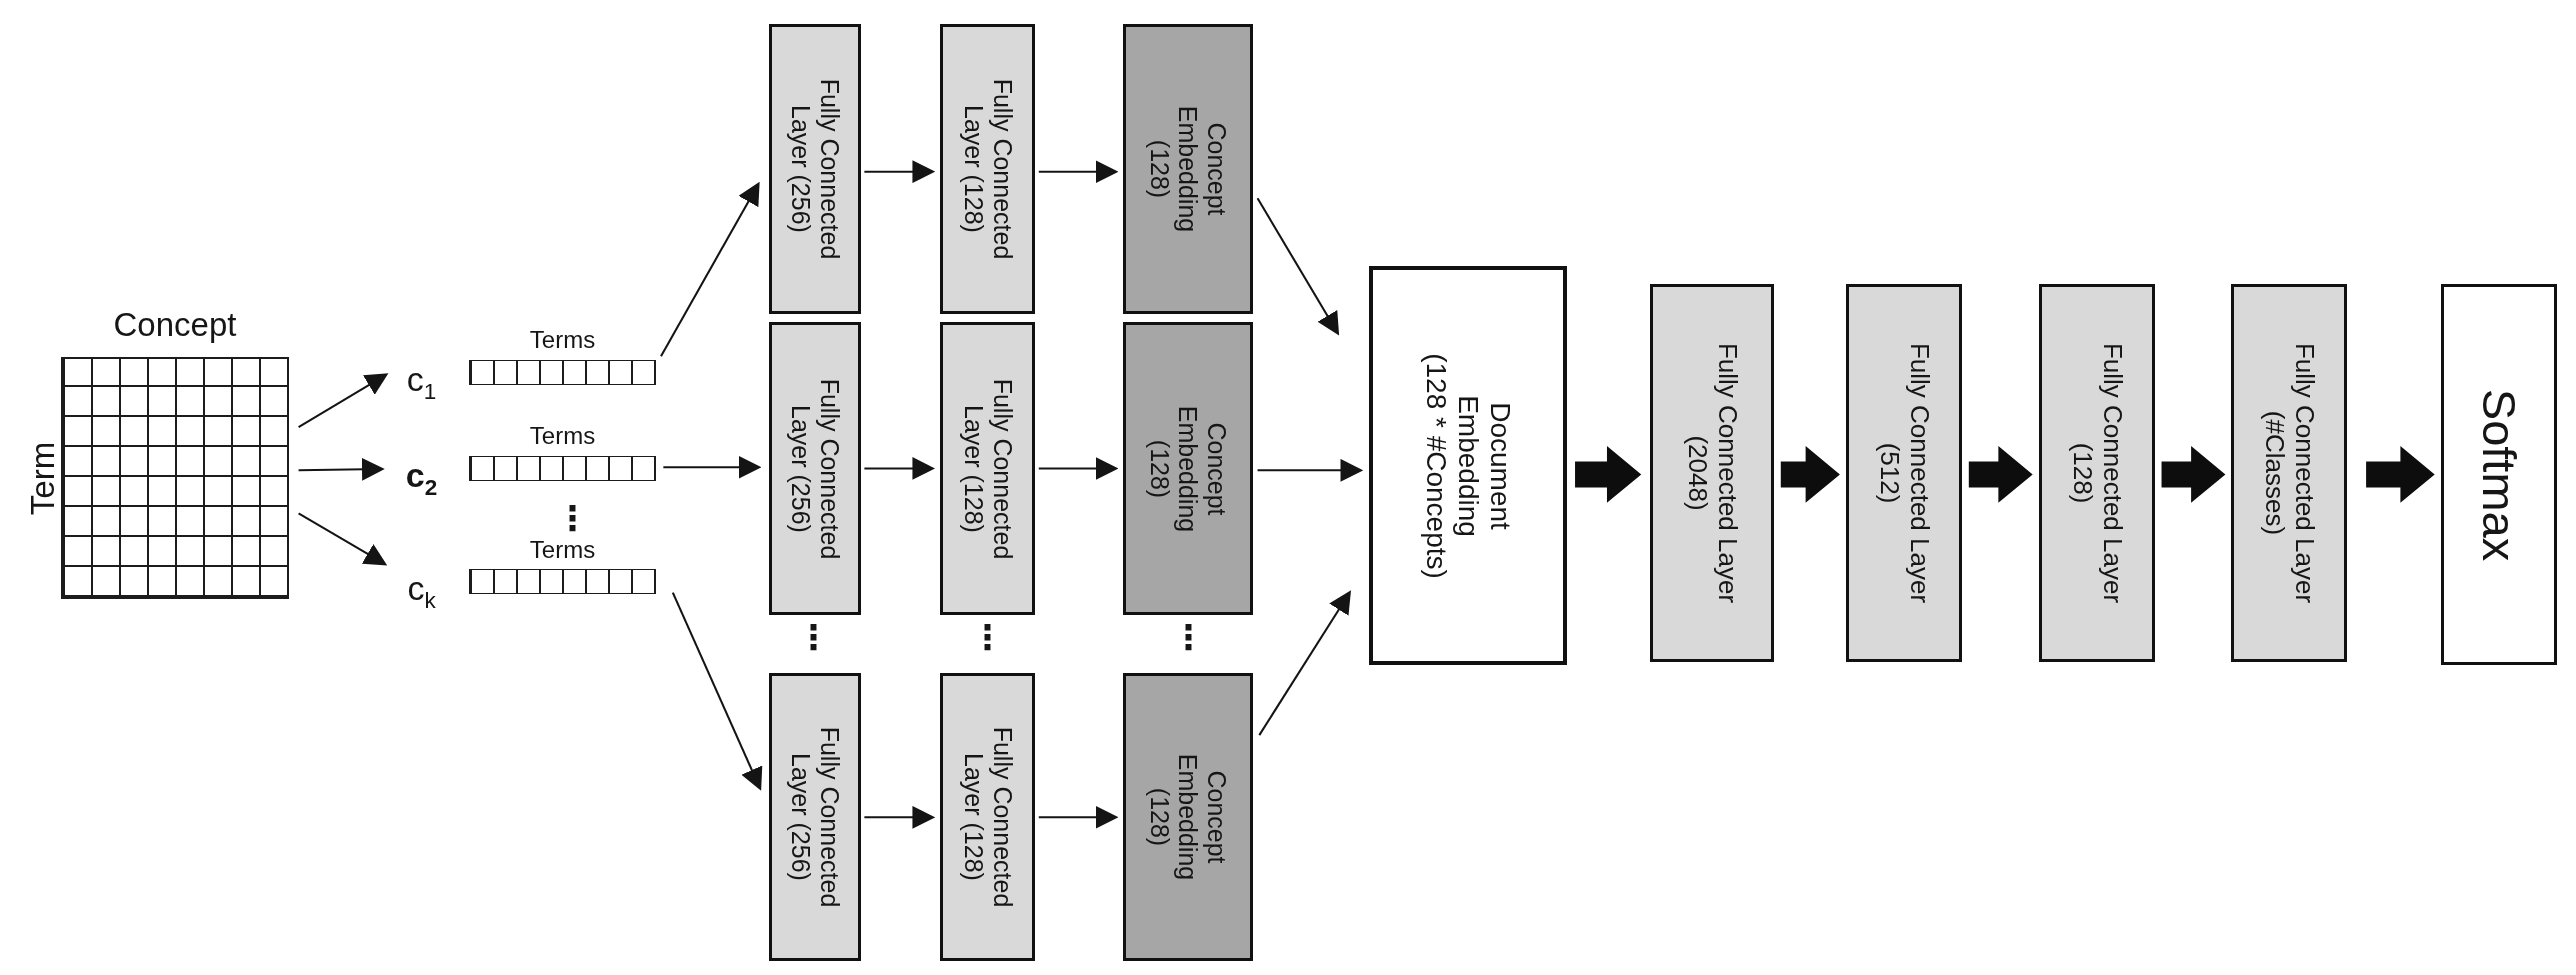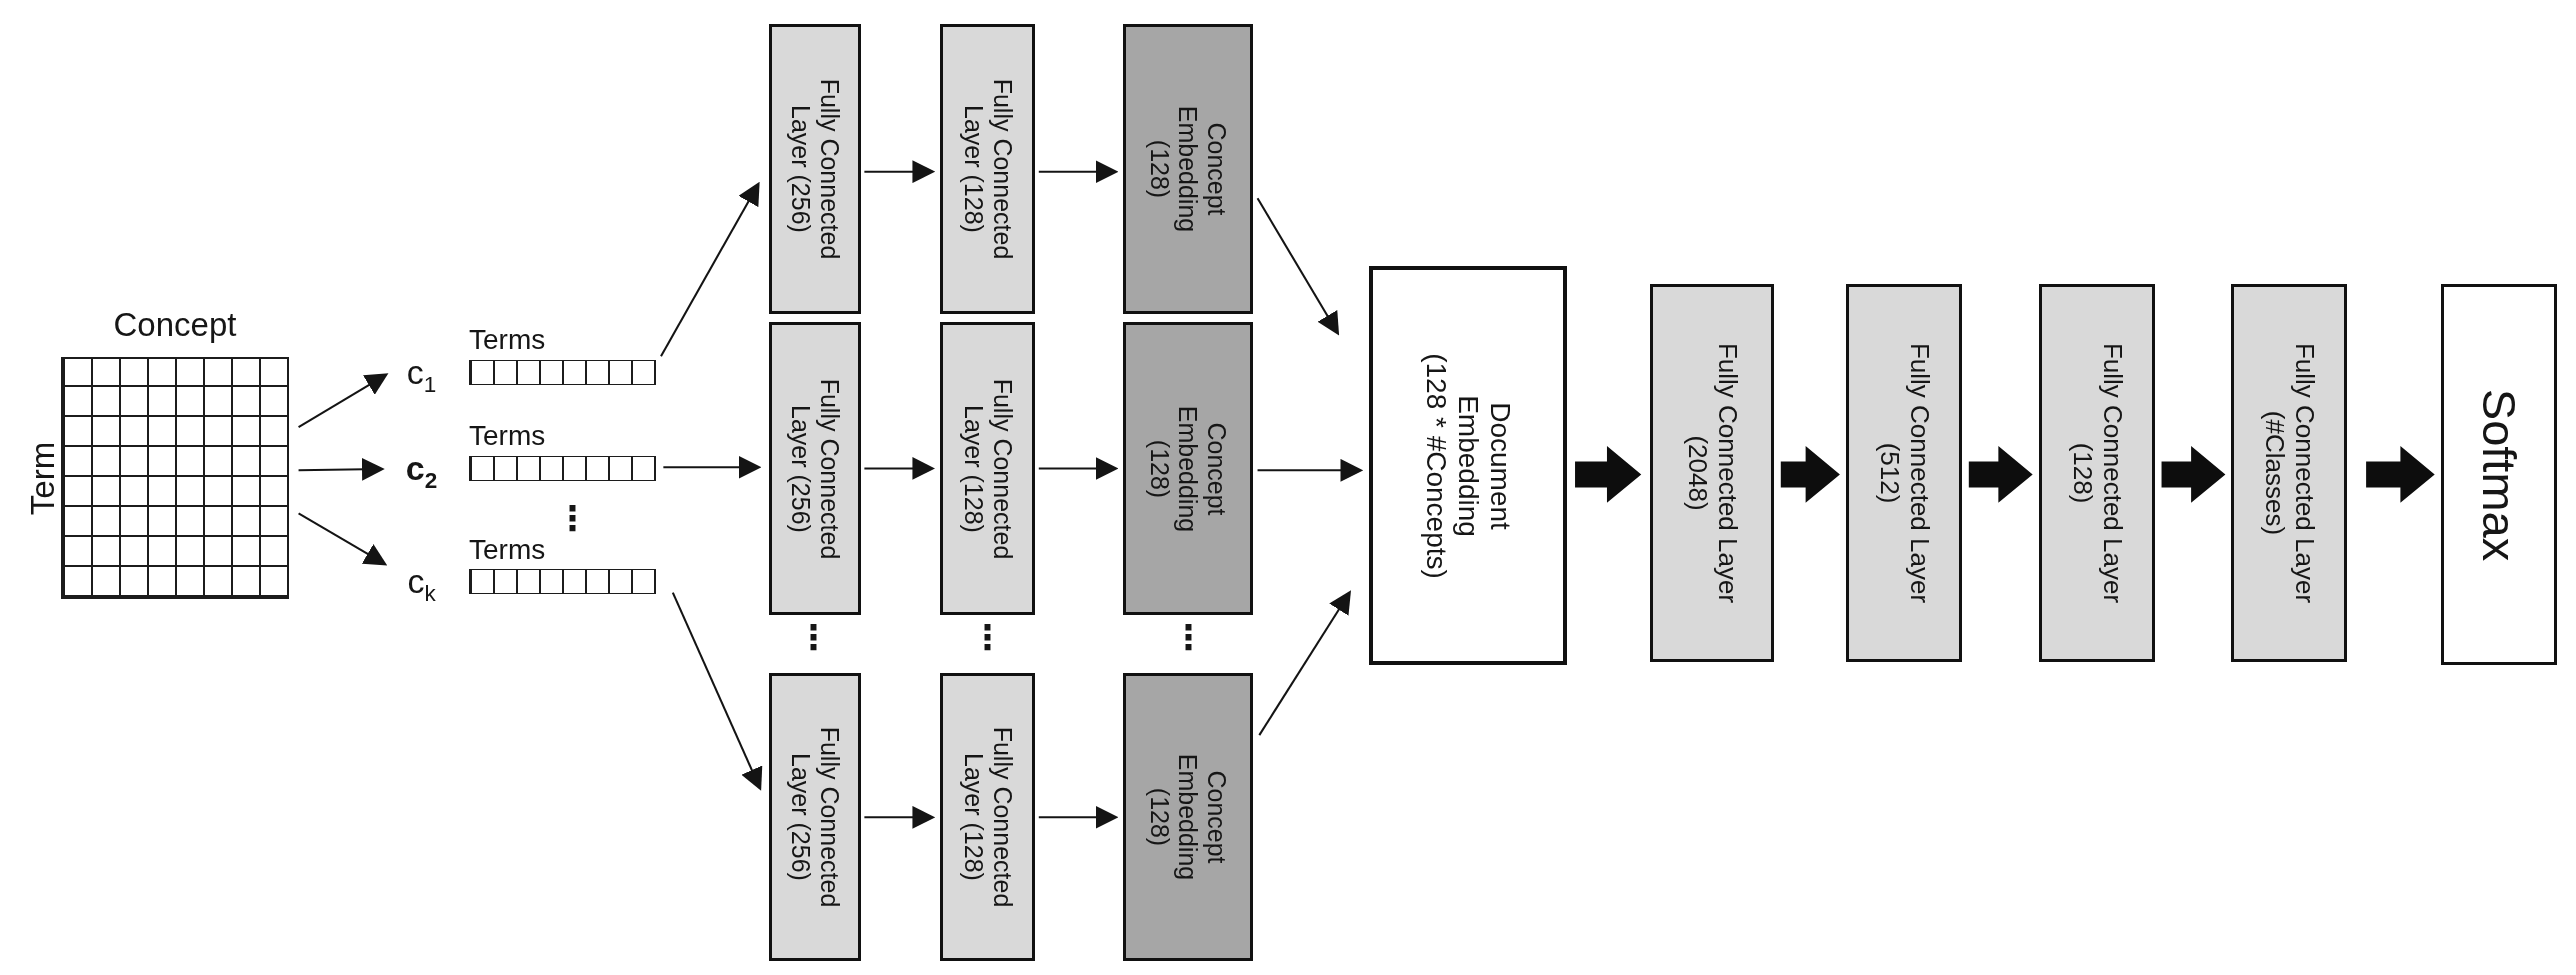--- a/index.html
+++ b/index.html
@@ -11,24 +11,24 @@
   .lbl{position:absolute;text-align:center;font-size:33px;}
   .concept-lbl{left:61px;top:306px;width:228px;height:37px;line-height:37px;}
   .term-lbl{left:-52px;top:460px;width:189px;height:37px;line-height:37px;transform:rotate(-90deg);}
   .matrix-grid{
     position:absolute;left:61px;top:357px;width:228px;height:242px;
     border:2.4px solid #1c1c1c;box-sizing:border-box;
     background-image:
       repeating-linear-gradient(90deg,#1c1c1c 0 2.4px,transparent 2.4px 28px),
       repeating-linear-gradient(0deg,#1c1c1c 0 2.4px,transparent 2.4px 30px);
   }
-  .clabel{position:absolute;left:383px;width:77px;height:53px;line-height:53px;text-align:center;font-size:34px;}
+  .clabel{position:absolute;left:383px;width:77px;height:53px;line-height:66px;text-align:center;font-size:34px;}
   .clabel sub{font-size:22.5px;}
   .c1{top:346px;} .c2{top:442px;font-weight:bold;} .ck{top:555px;}
-  .terms-title{position:absolute;left:469px;width:187px;height:28px;line-height:28px;font-size:28px;}
+  .terms-title{position:absolute;left:469px;width:187px;height:28px;line-height:28px;text-align:center;font-size:24px;}
   .t1{top:326px;} .t2{top:422px;} .t3{top:536px;}
   .terms-vec{
     position:absolute;left:469px;width:187px;height:25px;box-sizing:border-box;
     border:1.8px solid #1c1c1c;background-color:#ffffff;
     background-image:repeating-linear-gradient(90deg,#1c1c1c 0 1.8px,transparent 1.8px 23px);
   }
   .v1{top:360px;} .v2{top:456px;} .v3{top:569px;}
   .vdots{position:absolute;width:47px;height:53px;line-height:53px;text-align:center;
     font-size:34px;font-weight:700;font-family:"DejaVu Sans",sans-serif;}
   .cdots{left:549px;top:492px;}

